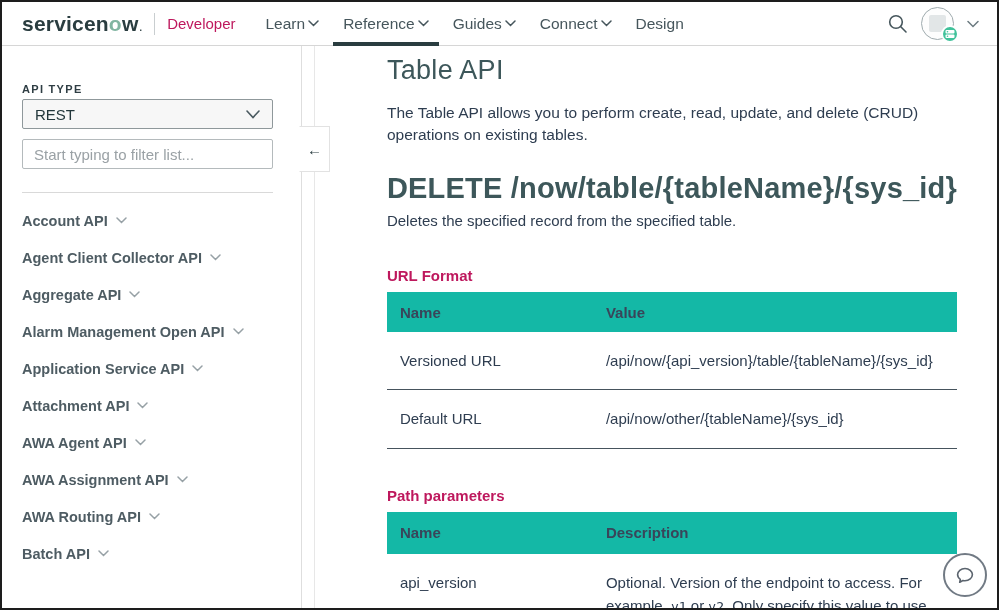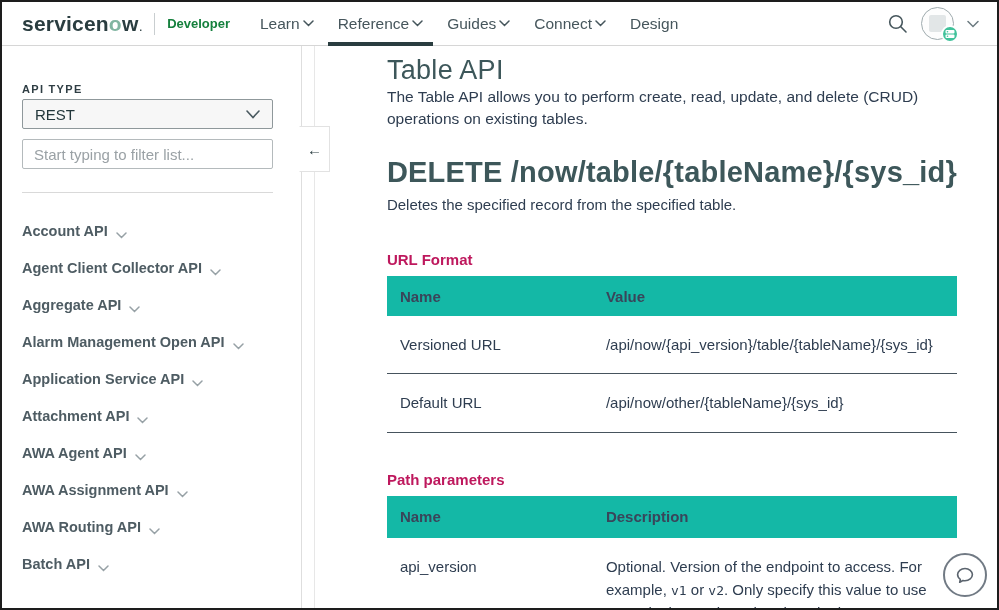--- a/index.html
+++ b/index.html
@@ -12,21 +12,21 @@
   
   .header{
     height:44px; display:flex; align-items:center; padding:0 18px 0 20px;
     border-bottom:1px solid #d6d6d6; position:relative; background:#fff;
   }
   .logo{ display:flex; align-items:baseline; font-weight:700; font-size:21px;
          color:#2a3d40; letter-spacing:.2px; white-space:nowrap; cursor:pointer;}
   .logo .green-o{ color:#81b5a1; }
   .logo .tm-dot{ font-size:9px; margin-left:1px; color:#2a3d40;}
   .logo-divider{ width:1px; height:22px; background:#c9ced0; margin:0 12px; }
-  .product{ font-weight:700; font-size:13px; color:#15803d; cursor:pointer;}
+  .product{ font-weight:400; font-size:15px; color:#be185d; cursor:pointer;}
   .nav{ display:flex; margin-left:18px; height:100%; }
   .nav-item{
     display:flex; align-items:center; gap:3px; padding:0 12px; height:100%;
     font-size:15.5px; color:#46565c; position:relative; cursor:pointer; white-space:nowrap;
   }
   .nav-item.active .underline{
     position:absolute; left:2px; right:2px; bottom:-1px; height:4px; background:#2a3d40;
   }
   .chev{ display:inline-block; }
   .header-right{ margin-left:auto; display:flex; align-items:center; gap:13px; }
@@ -57,27 +57,27 @@
     font-size:15px; color:#23373b; cursor:pointer;
   }
   .filter-input{
     margin-top:10px; height:30px; width:100%; border:1px solid #b4babc; border-radius:2px;
     padding:0 11px; font-size:15px; color:#333; font-family:"Liberation Sans", sans-serif; outline:none;
   }
   .filter-input::placeholder{ color:#9aa1a5; }
   .side-divider{ margin-top:23px; border-top:1px solid #d9d9d9; }
   .api-list{ margin-top:9px; }
   .api-item{
-    display:flex; align-items:flex-end; gap:8px; height:37px;
+    display:flex; align-items:center; gap:8px; height:37px;
     font-size:14.5px; font-weight:600; color:#4e5c63; cursor:pointer; white-space:nowrap;
   }
   
   .main{ flex:1; padding:9px 40px 0 72px; }
   .page-title{ font-size:27px; font-weight:500; color:#3d575a; letter-spacing:.3px; }
-  .intro{ font-size:15.5px; line-height:1.42; color:#2e3d50; max-width:558px; }
+  .intro{ margin-top:16px; font-size:15.5px; line-height:1.42; color:#2e3d50; max-width:558px; }
   .endpoint-heading{ margin-top:26px; font-size:29px; font-weight:700; color:#3d575a; letter-spacing:.2px; white-space:nowrap;}
   .endpoint-desc{ margin-top:7px; font-size:15px; color:#2e3d50; }
   .section-title{ margin-top:38px; font-size:15px; font-weight:700; color:#be185d; }
   table{ margin-top:8px; width:100%; border-collapse:collapse; table-layout:fixed; }
   col.name-col{ width:206px; }
   thead th{
     background:#14b8a6; height:40px; text-align:left; padding-left:13px;
     font-size:15px; font-weight:700; color:#39455a;
   }
   .params thead th{ height:42px; }

